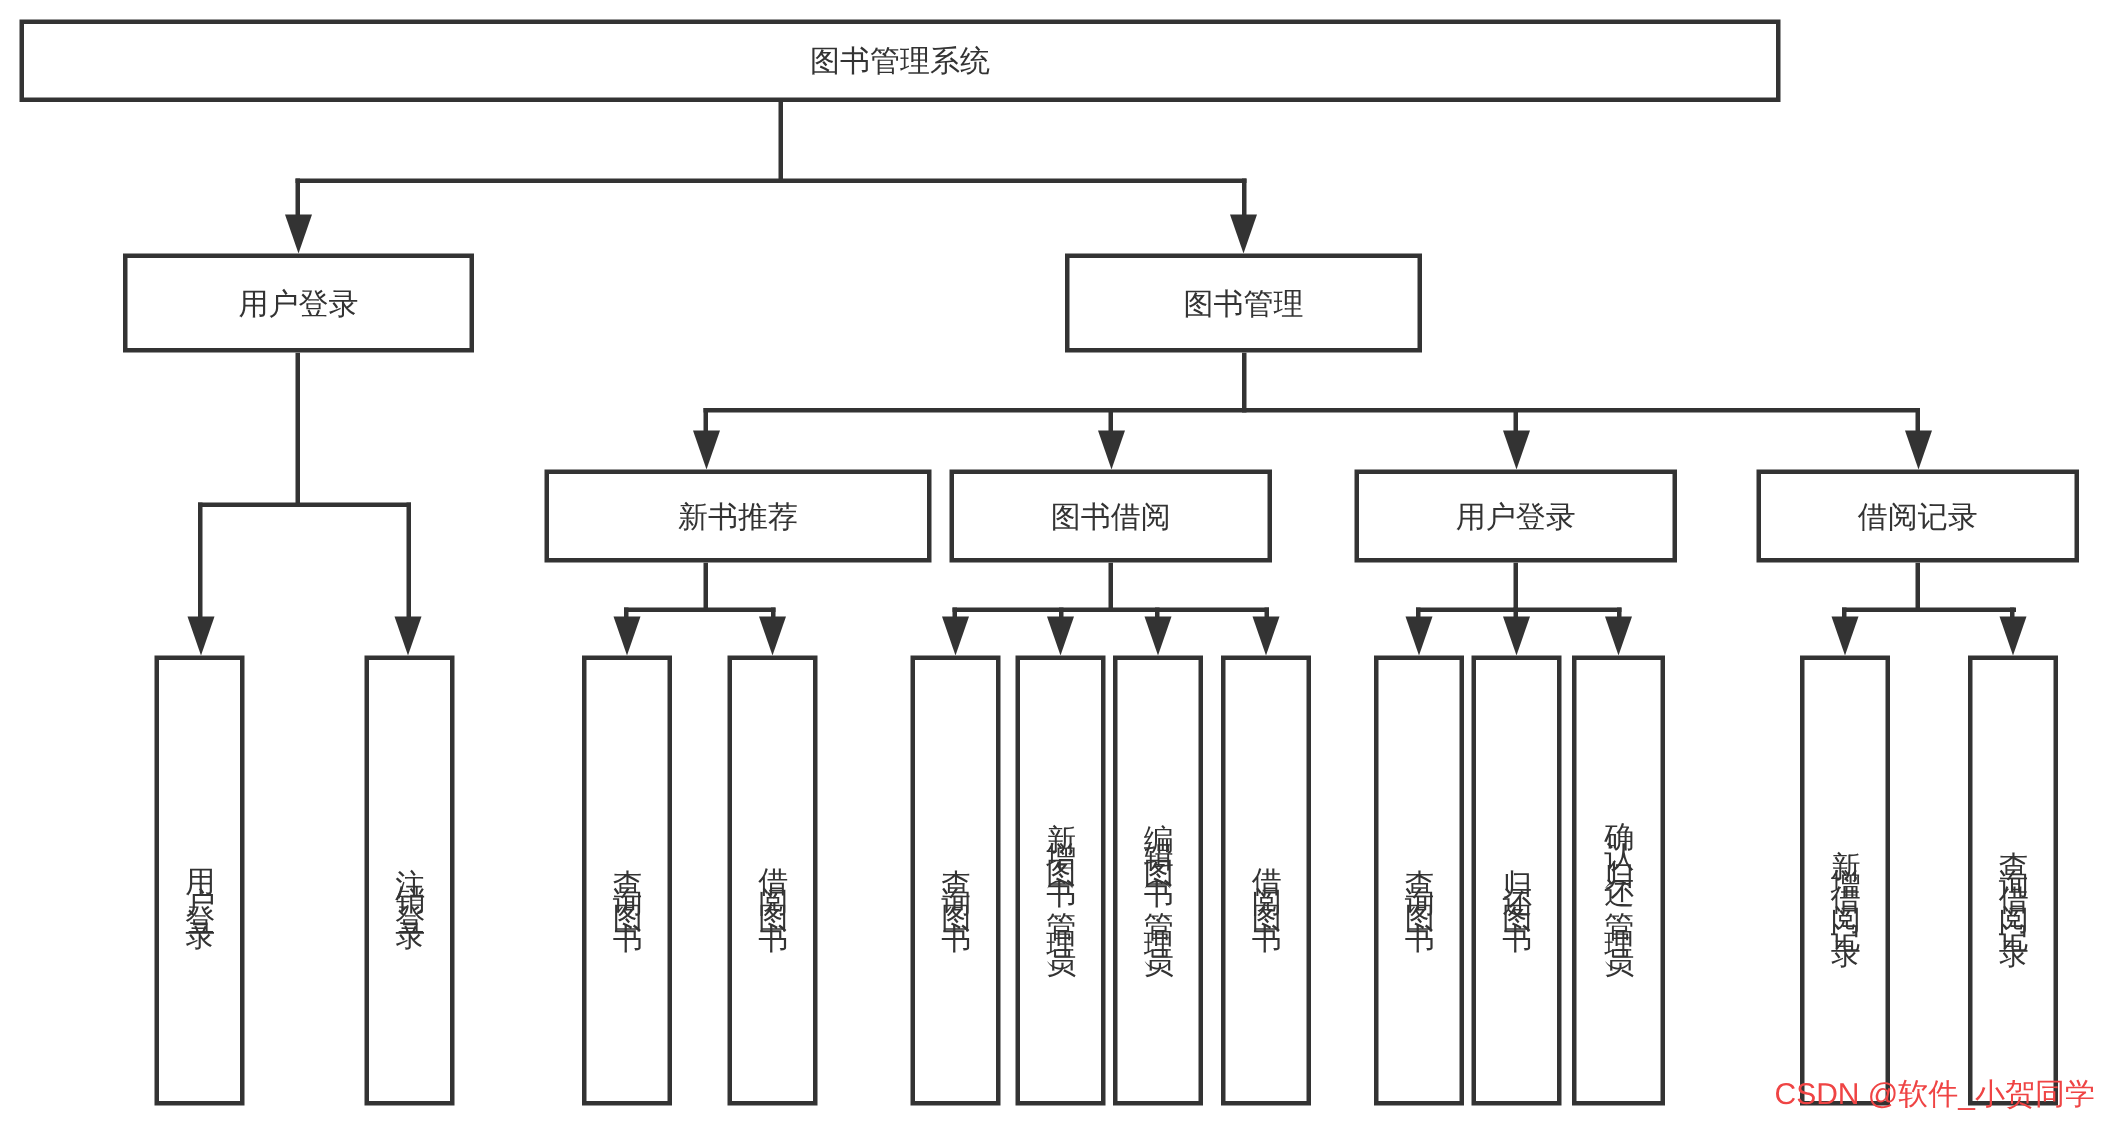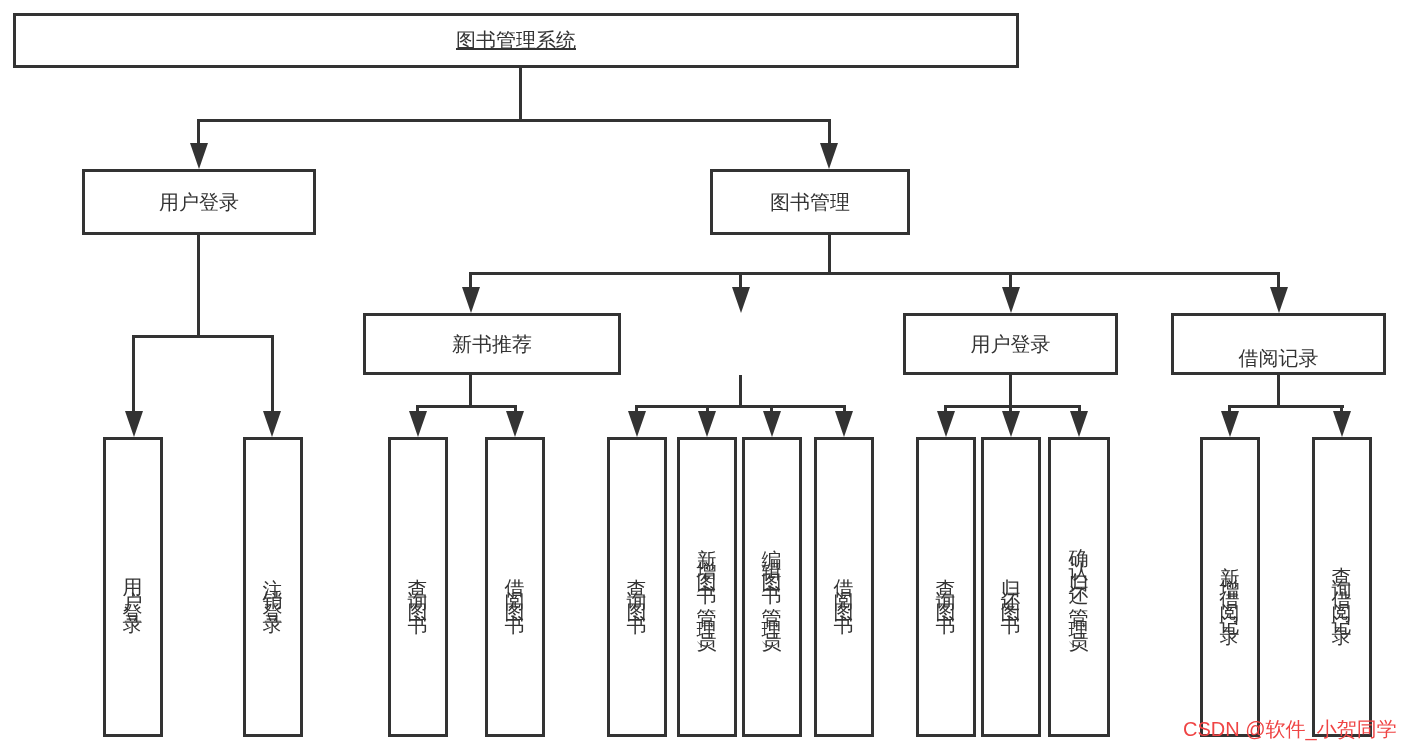--- a/index.html
+++ b/index.html
@@ -30,35 +30,35 @@
   .watermark {
     position:absolute; left:1183px; top:716px; z-index:5;
     font-size:20px; color:#ef4444; white-space:nowrap;
   }
 </style>
 </head>
 <body>
 
 <div class="canvas">
 
-  <div class="box" style="left:13px; top:13px; width:1006px; height:55px;text-decoration:underline;">
+  <div class="box" style="left:13px; top:13px; width:1174px; height:55px;">
     <span>图书管理系统</span>
   </div>
 
   <div class="ln" style="left:519px; top:68px; width:3px; height:54px;"></div>
   <div class="ln" style="left:197px; top:119px; width:634px; height:3px;"></div>
   <div class="ln" style="left:197px; top:119px; width:3px; height:28px;"></div>
   <div class="ah" style="left:190px; top:143px;"></div>
   <div class="ln" style="left:828px; top:119px; width:3px; height:28px;"></div>
   <div class="ah" style="left:820px; top:143px;"></div>
 
   <div class="box" style="left:82px; top:169px; width:234px; height:66px;">
     <span>用户登录</span>
   </div>
-  <div class="box" style="left:710px; top:169px; width:200px; height:66px;">
+  <div class="box" style="left:710px; top:169px; width:238px; height:66px;">
     <span>图书管理</span>
   </div>
 
   <div class="ln" style="left:197px; top:235px; width:3px; height:103px;"></div>
   <div class="ln" style="left:132px; top:335px; width:142px; height:3px;"></div>
   <div class="ln" style="left:132px; top:335px; width:3px; height:80px;"></div>
   <div class="ah" style="left:125px; top:411px;"></div>
   <div class="ln" style="left:271px; top:335px; width:3px; height:80px;"></div>
   <div class="ah" style="left:263px; top:411px;"></div>
 
@@ -69,24 +69,27 @@
   <div class="ln" style="left:739px; top:272px; width:3px; height:18px;"></div>
   <div class="ah" style="left:732px; top:287px;"></div>
   <div class="ln" style="left:1009px; top:272px; width:3px; height:18px;"></div>
   <div class="ah" style="left:1002px; top:287px;"></div>
   <div class="ln" style="left:1277px; top:272px; width:3px; height:18px;"></div>
   <div class="ah" style="left:1270px; top:287px;"></div>
 
   <div class="box" style="left:363px; top:313px; width:258px; height:62px;">
     <span>新书推荐</span>
   </div>
+  <div class="box" style="left:633px; top:313px; width:215px; height:62px;">
+    <span>图书借阅</span>
+  </div>
   <div class="box" style="left:903px; top:313px; width:215px; height:62px;">
     <span>用户登录</span>
   </div>
-  <div class="box" style="left:1171px; top:313px; width:215px; height:62px;align-items:flex-end;">
+  <div class="box" style="left:1171px; top:313px; width:215px; height:62px;">
     <span>借阅记录</span>
   </div>
 
   <div class="ln" style="left:469px; top:375px; width:3px; height:33px;"></div>
   <div class="ln" style="left:416px; top:405px; width:101px; height:3px;"></div>
   <div class="ln" style="left:416px; top:405px; width:3px; height:10px;"></div>
   <div class="ah" style="left:409px; top:411px;"></div>
   <div class="ln" style="left:514px; top:405px; width:3px; height:10px;"></div>
   <div class="ah" style="left:506px; top:411px;"></div>
 

